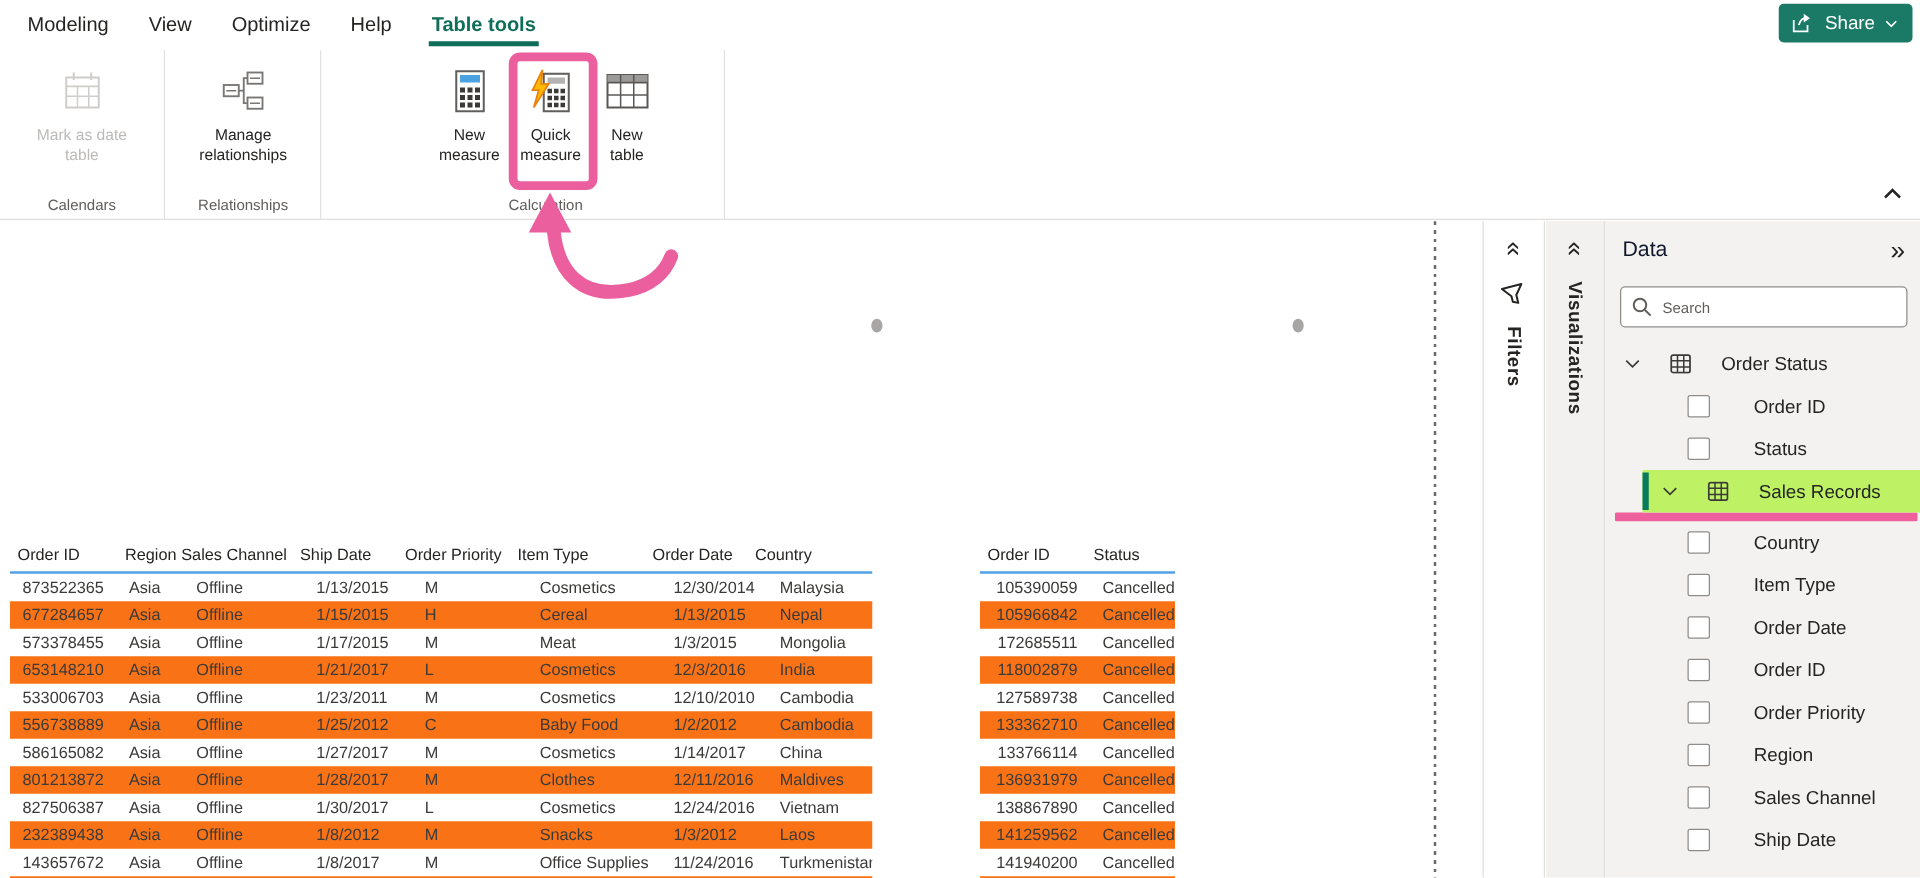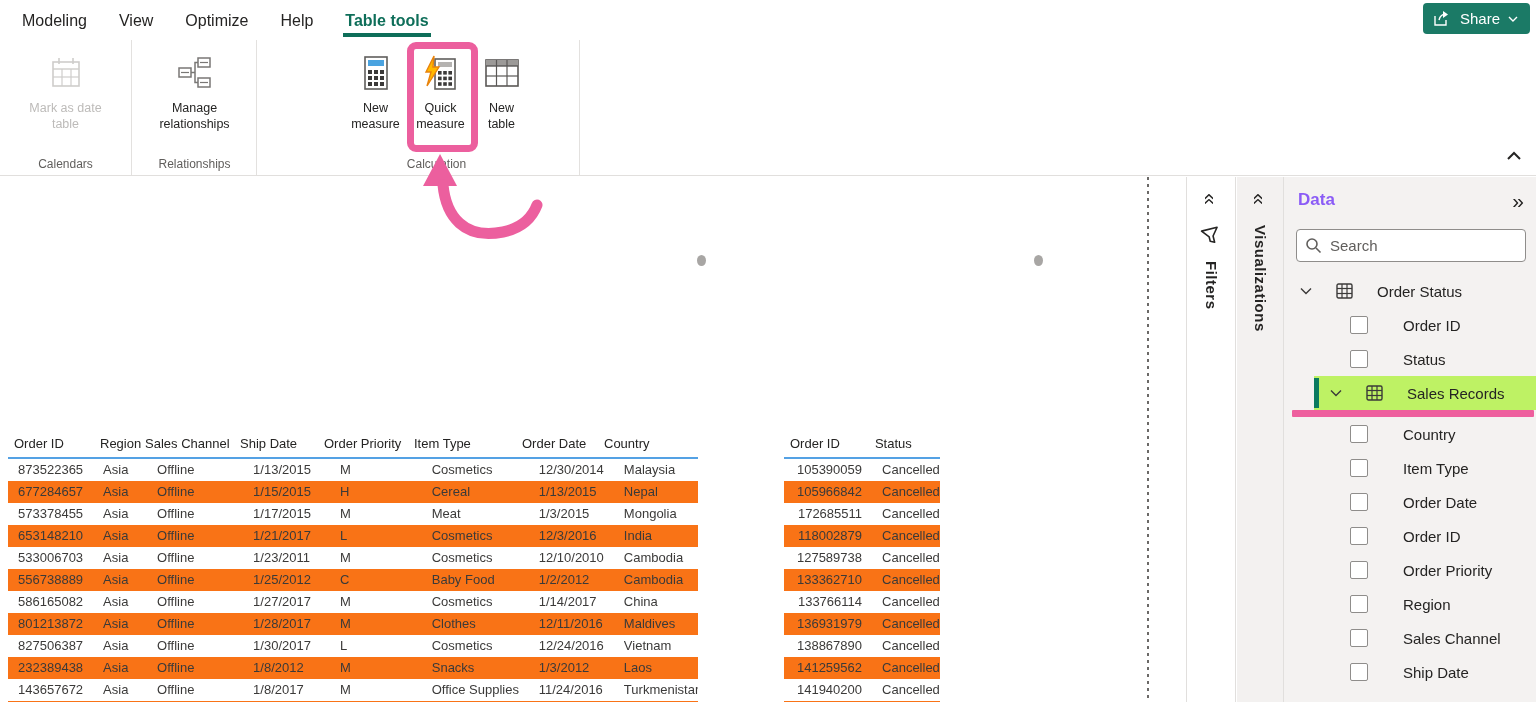--- a/index.html
+++ b/index.html
@@ -63,26 +63,26 @@
     border-left:1px solid #e1dfdd; border-right:1px solid #e1dfdd; }
   .strip.viz { left:1237px; width:47px; background:#f3f1f0; border-right:1px solid #e1dfdd; }
   .chev { font-size:21px; color:#252423; margin-top:12px; transform:rotate(90deg); cursor:pointer; line-height:20px; }
   .funnel { margin-top:16px; }
   .vtext { writing-mode:vertical-rl; font-size:15px; font-weight:700; color:#252423; margin-top:14px; letter-spacing:0.5px; }
   .strip.viz .vtext { margin-top:16px; }
 
   
   .datapane { position:absolute; left:1284px; top:177px; width:252px; height:525px; background:#f4f2f1; }
   .dp-head { position:relative; height:48px; }
-  .dp-title { position:absolute; left:14px; top:13px; font-size:17px; font-weight:700; color:#8b5cf6; }
+  .dp-title { position:absolute; left:14px; top:13px; font-size:17px; font-weight:400; color:#0f172a; }
   .chev2 { position:absolute; right:12px; top:12px; font-size:21px; color:#252423; cursor:pointer; }
   .searchbox { position:relative; margin:4px 10px 0 12px; height:33px; background:#fff;
     border:1px solid #8f8d8b; border-radius:4px; display:flex; align-items:center; padding:0 8px; }
   .searchbox svg { flex:0 0 auto; }
-  .searchbox input { border:none; outline:none; background:transparent; font-size:15px;
+  .searchbox input { border:none; outline:none; background:transparent; font-size:12px;
     margin-left:8px; width:180px; font-family:"Liberation Sans",sans-serif; color:#252423; }
   .searchbox input::placeholder { color:#605e5c; opacity:1; }
   .fieldtree { margin-top:12px; }
   .ttrow { position:relative; height:34px; display:flex; align-items:center; padding-left:16px; gap:24px;
     font-size:15px; color:#252423; cursor:pointer; }
   .ttrow.sel { background:#bef264;margin-left:30px; }
   .ttrow.sel::before { content:""; position:absolute; left:0; top:2px; bottom:2px; width:5px; background:#0a7a5f; }
   .frow { height:34px; display:flex; align-items:center; padding-left:66px; gap:35px;
     font-size:15px; color:#252423; cursor:pointer; }
   .cb { width:18px; height:18px; background:#fff; border:1px solid #8f8d8b; border-radius:2px; flex:0 0 auto; }

